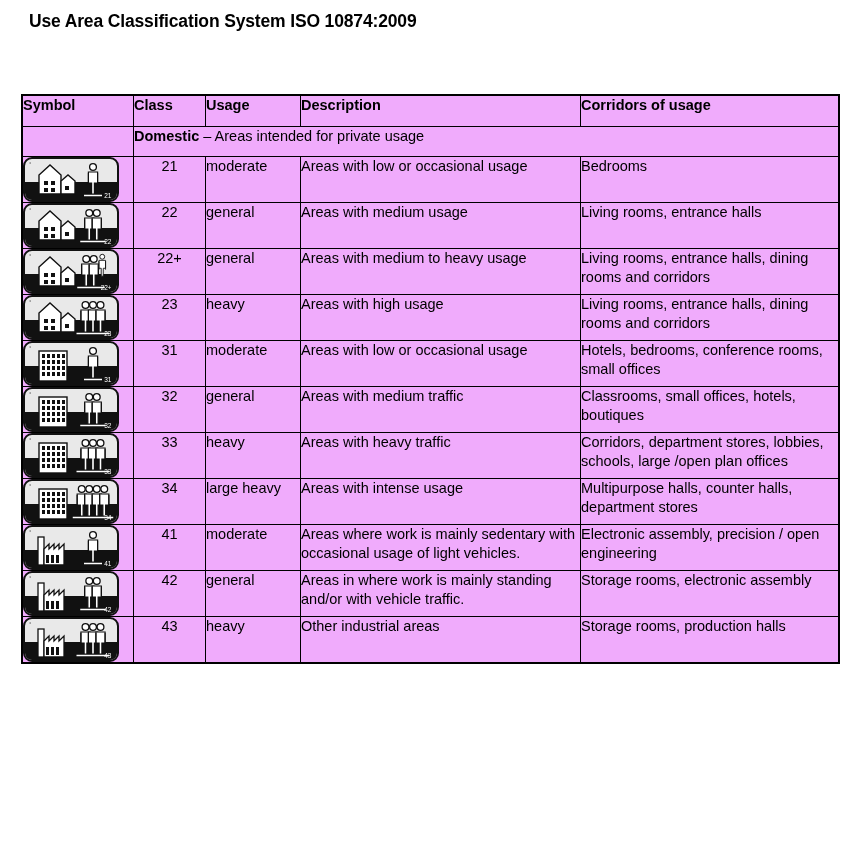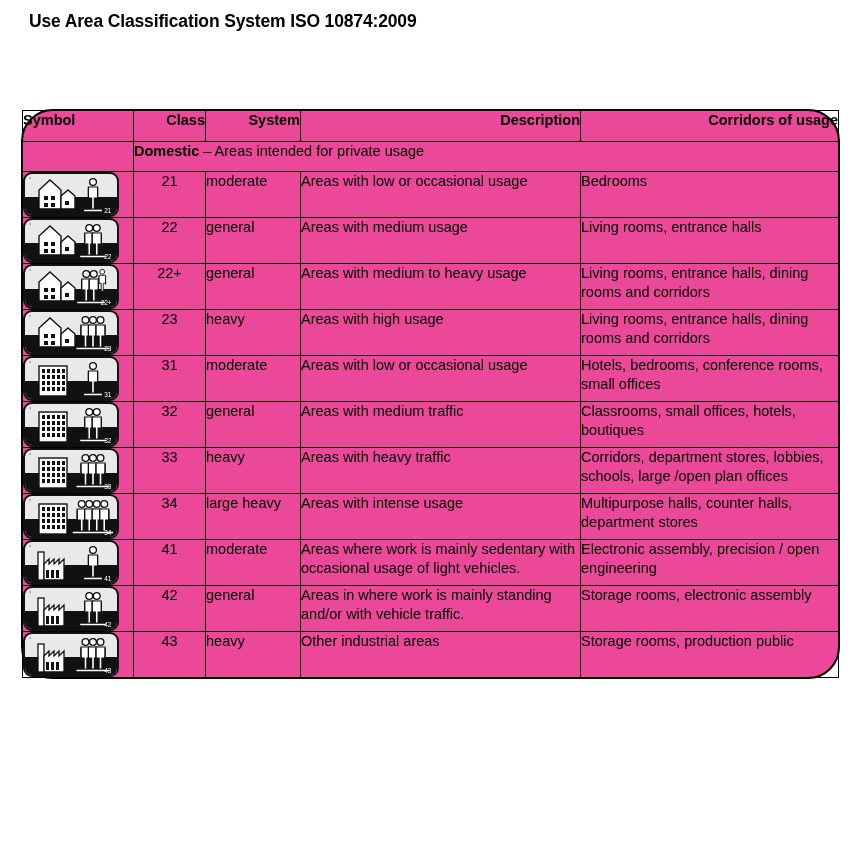--- a/index.html
+++ b/index.html
@@ -25,47 +25,46 @@
     left: 29px;
     top: 11px;
     font-size: 17.5px;
     font-weight: bold;
     letter-spacing: -0.15px;
     color: #000;
   }
   #iso-table {
     position: absolute;
     left: 22px;
-    top: 110px;
+    top: 95px;
     width: 816px;
     border-collapse: collapse;
     table-layout: fixed;
-    background: #ec4899;
-    border-radius: 31px;
+    background: #f0abfc;
   }
   #iso-table td, #iso-table th {
     border: 1px solid #000;
     padding: 0;
     vertical-align: top;
     font-size: 14.5px;
     line-height: 1.28;
   }
   
   #iso-table {
     outline: 2px solid #000;
     outline-offset: -1px;
   }
   .col-symbol { width: 111px; }
   .col-class  { width: 72px; }
   .col-usage  { width: 95px; }
   .col-desc   { width: 280px; }
   .col-examples { width: 258px; }
 
   thead th {
-    text-align: right;
+    text-align: left;
     font-weight: bold;
     font-size: 15px;
     height: 30px;
     vertical-align: middle;
     padding: 0 4px;
   }
   thead th.th-symbol {
     text-align: left;
     padding-left: 9px;
   }
@@ -149,21 +148,21 @@
       <col class="col-symbol">
         <col class="col-class">
         <col class="col-usage">
       <col class="col-desc">
         <col class="col-examples">
     </colgroup>
     <thead>
       <tr>
         <th class="th-symbol">Symbol</th>
         <th>Class</th>
-        <th>System</th>
+        <th>Usage</th>
         <th>Description</th>
         <th>Corridors of usage</th>
       </tr>
     </thead>
     <tbody id="table-body">
         <tr class="group-row">
           <td></td>
           <td colspan="4" class="group-label"><b>Domestic</b><span> – Areas intended for private usage</span></td>
         </tr>
         <tr>
@@ -681,18 +680,18 @@
                   <line x1="51.5" y1="36.5" x2="84.5" y2="36.5" stroke="#fff" stroke-width="1.6"></line>
                 </svg>
               </div>
               <div class="corner-dot">°</div>
               <div class="numlabel">43</div>
             </div>
           </td>
           <td class="cell-class">43</td>
           <td class="cell-usage">heavy</td>
           <td class="cell-desc">Other industrial areas</td>
-          <td class="cell-examples">Storage rooms, production public</td>
+          <td class="cell-examples">Storage rooms, production halls</td>
         </tr>
       </tbody>
   </table>
 
 </div>
 
 </body></html>

